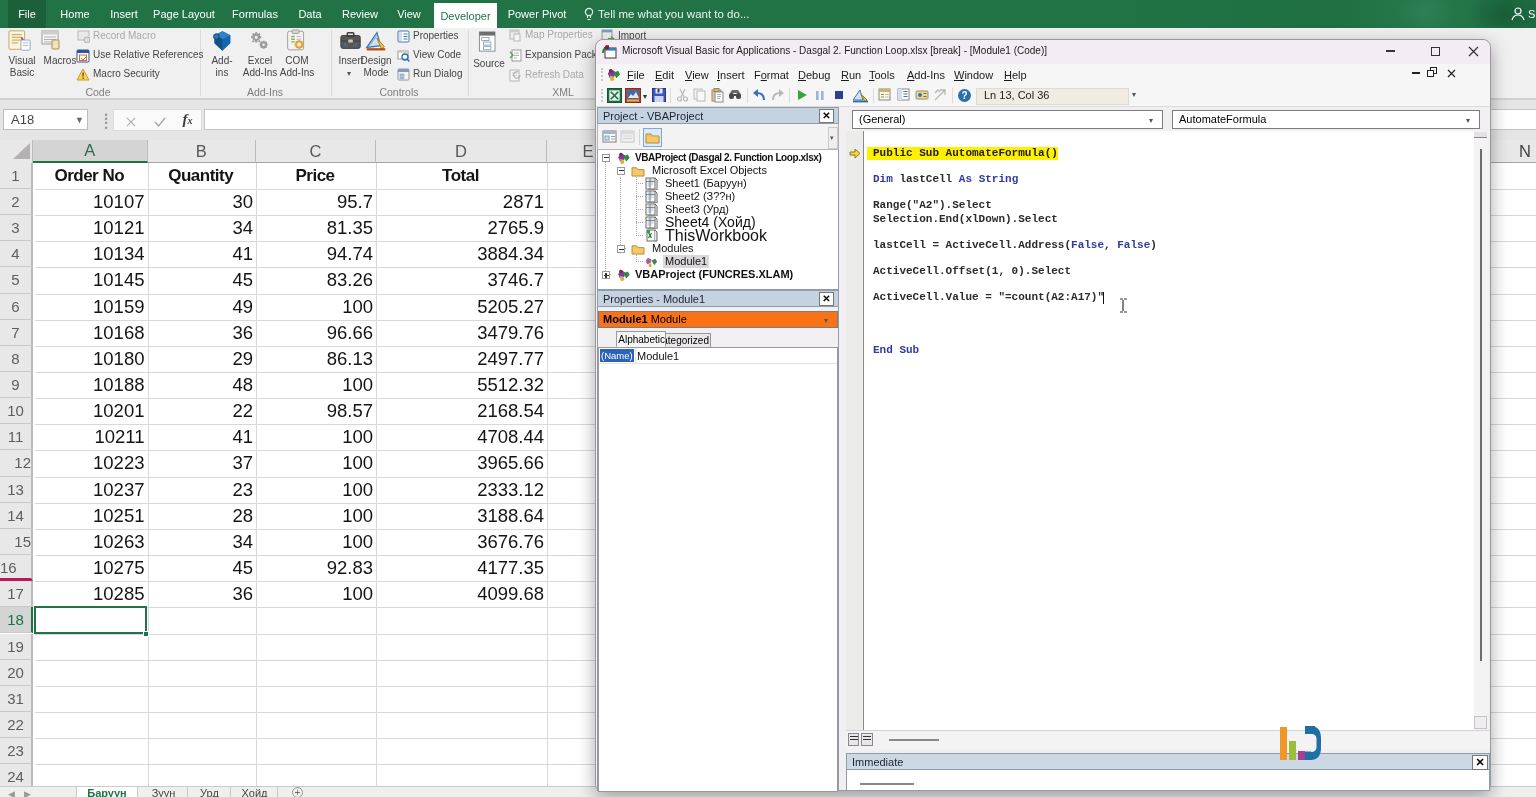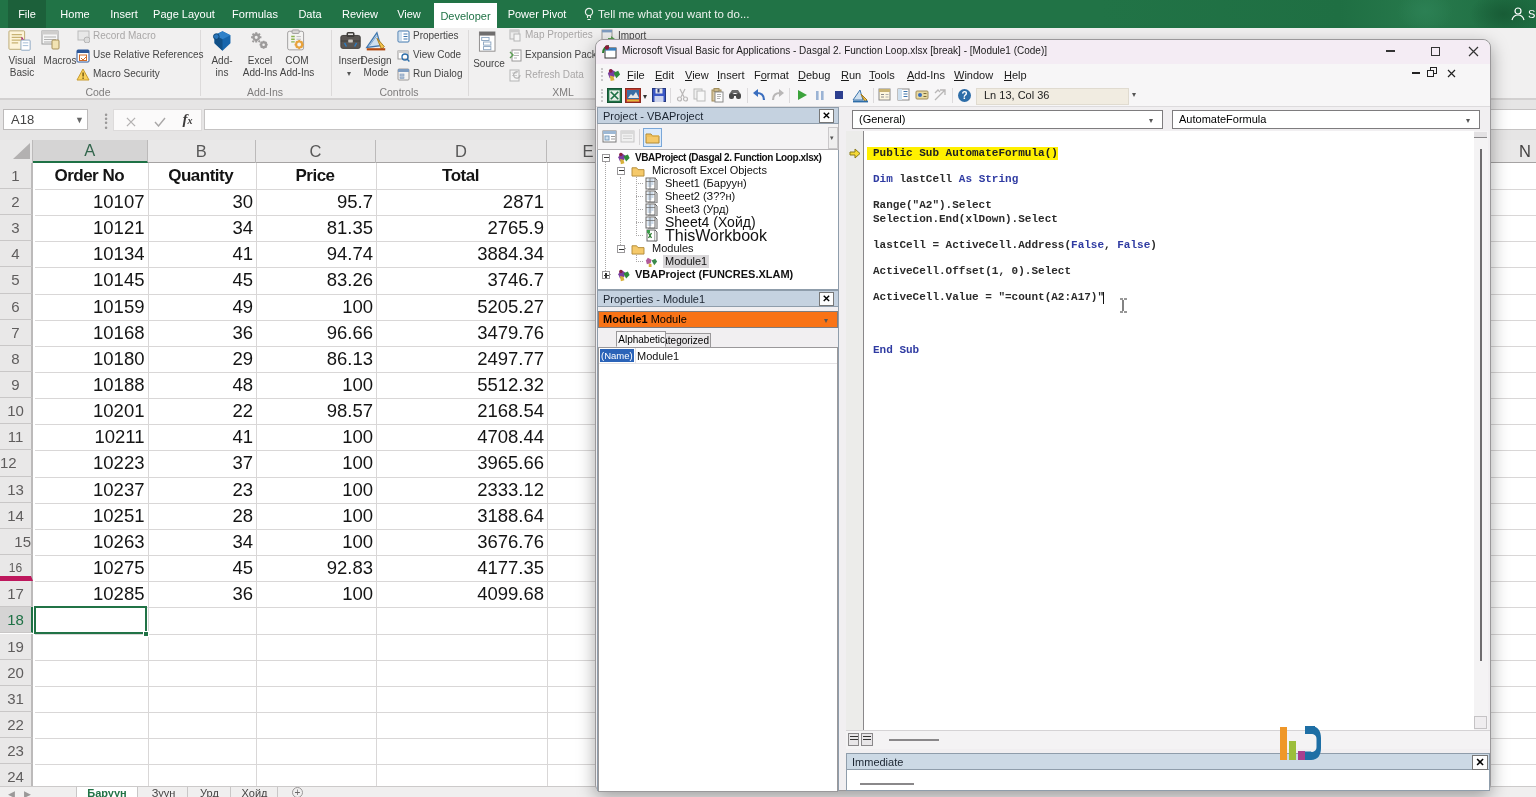--- a/index.html
+++ b/index.html
@@ -247,25 +247,25 @@
 <div class="a" style="left:0;top:48.95px;width:33px;height:26.15px;background:#e9e8e8;border-right:2px solid #bcbaba;border-bottom:1px solid #c9c7c7;font-size:15px;color:#5f5d5d;text-align:center;line-height:26.15px">2</div>
 <div class="a" style="left:0;top:75.1px;width:33px;height:26.15px;background:#e9e8e8;border-right:2px solid #bcbaba;border-bottom:1px solid #c9c7c7;font-size:15px;color:#5f5d5d;text-align:center;line-height:26.15px">3</div>
 <div class="a" style="left:0;top:101.24999999999999px;width:33px;height:26.15px;background:#e9e8e8;border-right:2px solid #bcbaba;border-bottom:1px solid #c9c7c7;font-size:15px;color:#5f5d5d;text-align:center;line-height:26.15px">4</div>
 <div class="a" style="left:0;top:127.39999999999999px;width:33px;height:26.15px;background:#e9e8e8;border-right:2px solid #bcbaba;border-bottom:1px solid #c9c7c7;font-size:15px;color:#5f5d5d;text-align:center;line-height:26.15px">5</div>
 <div class="a" style="left:0;top:153.55px;width:33px;height:26.15px;background:#e9e8e8;border-right:2px solid #bcbaba;border-bottom:1px solid #c9c7c7;font-size:15px;color:#5f5d5d;text-align:center;line-height:26.15px">6</div>
 <div class="a" style="left:0;top:179.7px;width:33px;height:26.15px;background:#e9e8e8;border-right:2px solid #bcbaba;border-bottom:1px solid #c9c7c7;font-size:15px;color:#5f5d5d;text-align:center;line-height:26.15px">7</div>
 <div class="a" style="left:0;top:205.85px;width:33px;height:26.15px;background:#e9e8e8;border-right:2px solid #bcbaba;border-bottom:1px solid #c9c7c7;font-size:15px;color:#5f5d5d;text-align:center;line-height:26.15px">8</div>
 <div class="a" style="left:0;top:232.0px;width:33px;height:26.15px;background:#e9e8e8;border-right:2px solid #bcbaba;border-bottom:1px solid #c9c7c7;font-size:15px;color:#5f5d5d;text-align:center;line-height:26.15px">9</div>
 <div class="a" style="left:0;top:258.15px;width:33px;height:26.15px;background:#e9e8e8;border-right:2px solid #bcbaba;border-bottom:1px solid #c9c7c7;font-size:15px;color:#5f5d5d;text-align:center;line-height:26.15px">10</div>
 <div class="a" style="left:0;top:284.3px;width:33px;height:26.15px;background:#e9e8e8;border-right:2px solid #bcbaba;border-bottom:1px solid #c9c7c7;font-size:15px;color:#5f5d5d;text-align:center;line-height:26.15px">11</div>
-<div class="a" style="left:0;top:310.45px;width:33px;height:26.15px;background:#e9e8e8;border-right:2px solid #bcbaba;border-bottom:1px solid #c9c7c7;font-size:15px;color:#5f5d5d;text-align:left;line-height:26.15px">12</div>
+<div class="a" style="left:0;top:310.45px;width:33px;height:26.15px;background:#e9e8e8;border-right:2px solid #bcbaba;border-bottom:1px solid #c9c7c7;font-size:15px;color:#5f5d5d;text-align:right;line-height:26.15px">12</div>
 <div class="a" style="left:0;top:336.59999999999997px;width:33px;height:26.15px;background:#e9e8e8;border-right:2px solid #bcbaba;border-bottom:1px solid #c9c7c7;font-size:15px;color:#5f5d5d;text-align:center;line-height:26.15px">13</div>
 <div class="a" style="left:0;top:362.75px;width:33px;height:26.15px;background:#e9e8e8;border-right:2px solid #bcbaba;border-bottom:1px solid #c9c7c7;font-size:15px;color:#5f5d5d;text-align:center;line-height:26.15px">14</div>
 <div class="a" style="left:0;top:388.9px;width:33px;height:26.15px;background:#e9e8e8;border-right:2px solid #bcbaba;border-bottom:1px solid #c9c7c7;font-size:15px;color:#5f5d5d;text-align:right;line-height:26.15px">15</div>
-<div class="a" style="left:0;top:415.05px;width:33px;height:26.15px;background:#e9e8e8;border-right:2px solid #bcbaba;border-bottom:5px solid #be185d;font-size:12px;color:#5f5d5d;text-align:center;line-height:26.15px">16</div>
+<div class="a" style="left:0;top:415.05px;width:33px;height:26.15px;background:#e9e8e8;border-right:2px solid #bcbaba;border-bottom:3px solid #be185d;font-size:15px;color:#5f5d5d;text-align:left;line-height:26.15px">16</div>
 <div class="a" style="left:0;top:441.2px;width:33px;height:26.15px;background:#e9e8e8;border-right:2px solid #bcbaba;border-bottom:1px solid #c9c7c7;font-size:15px;color:#5f5d5d;text-align:center;line-height:26.15px">17</div>
 <div class="a" style="left:0;top:467.34999999999997px;width:33px;height:26.15px;background:#d5d4d4;border-right:2px solid #1e7145;border-bottom:1px solid #c9c7c7;font-size:15px;color:#1e7145;text-align:center;line-height:26.15px">18</div>
 <div class="a" style="left:0;top:493.5px;width:33px;height:26.15px;background:#e9e8e8;border-right:2px solid #bcbaba;border-bottom:1px solid #c9c7c7;font-size:15px;color:#5f5d5d;text-align:center;line-height:26.15px">19</div>
 <div class="a" style="left:0;top:519.65px;width:33px;height:26.15px;background:#e9e8e8;border-right:2px solid #bcbaba;border-bottom:1px solid #c9c7c7;font-size:15px;color:#5f5d5d;text-align:center;line-height:26.15px">20</div>
 <div class="a" style="left:0;top:545.8px;width:33px;height:26.15px;background:#e9e8e8;border-right:2px solid #bcbaba;border-bottom:1px solid #c9c7c7;font-size:15px;color:#5f5d5d;text-align:center;line-height:26.15px">31</div>
 <div class="a" style="left:0;top:571.9499999999999px;width:33px;height:26.15px;background:#e9e8e8;border-right:2px solid #bcbaba;border-bottom:1px solid #c9c7c7;font-size:15px;color:#5f5d5d;text-align:center;line-height:26.15px">22</div>
 <div class="a" style="left:0;top:598.0999999999999px;width:33px;height:26.15px;background:#e9e8e8;border-right:2px solid #bcbaba;border-bottom:1px solid #c9c7c7;font-size:15px;color:#5f5d5d;text-align:center;line-height:26.15px">23</div>
 <div class="a" style="left:0;top:624.2499999999999px;width:33px;height:26.15px;background:#e9e8e8;border-right:2px solid #bcbaba;border-bottom:1px solid #c9c7c7;font-size:15px;color:#5f5d5d;text-align:center;line-height:26.15px">24</div>
 <div class="a gh" style="left:35px;top:48.95px;width:1501px"></div>
 <div class="a gh" style="left:35px;top:75.1px;width:1501px"></div>

